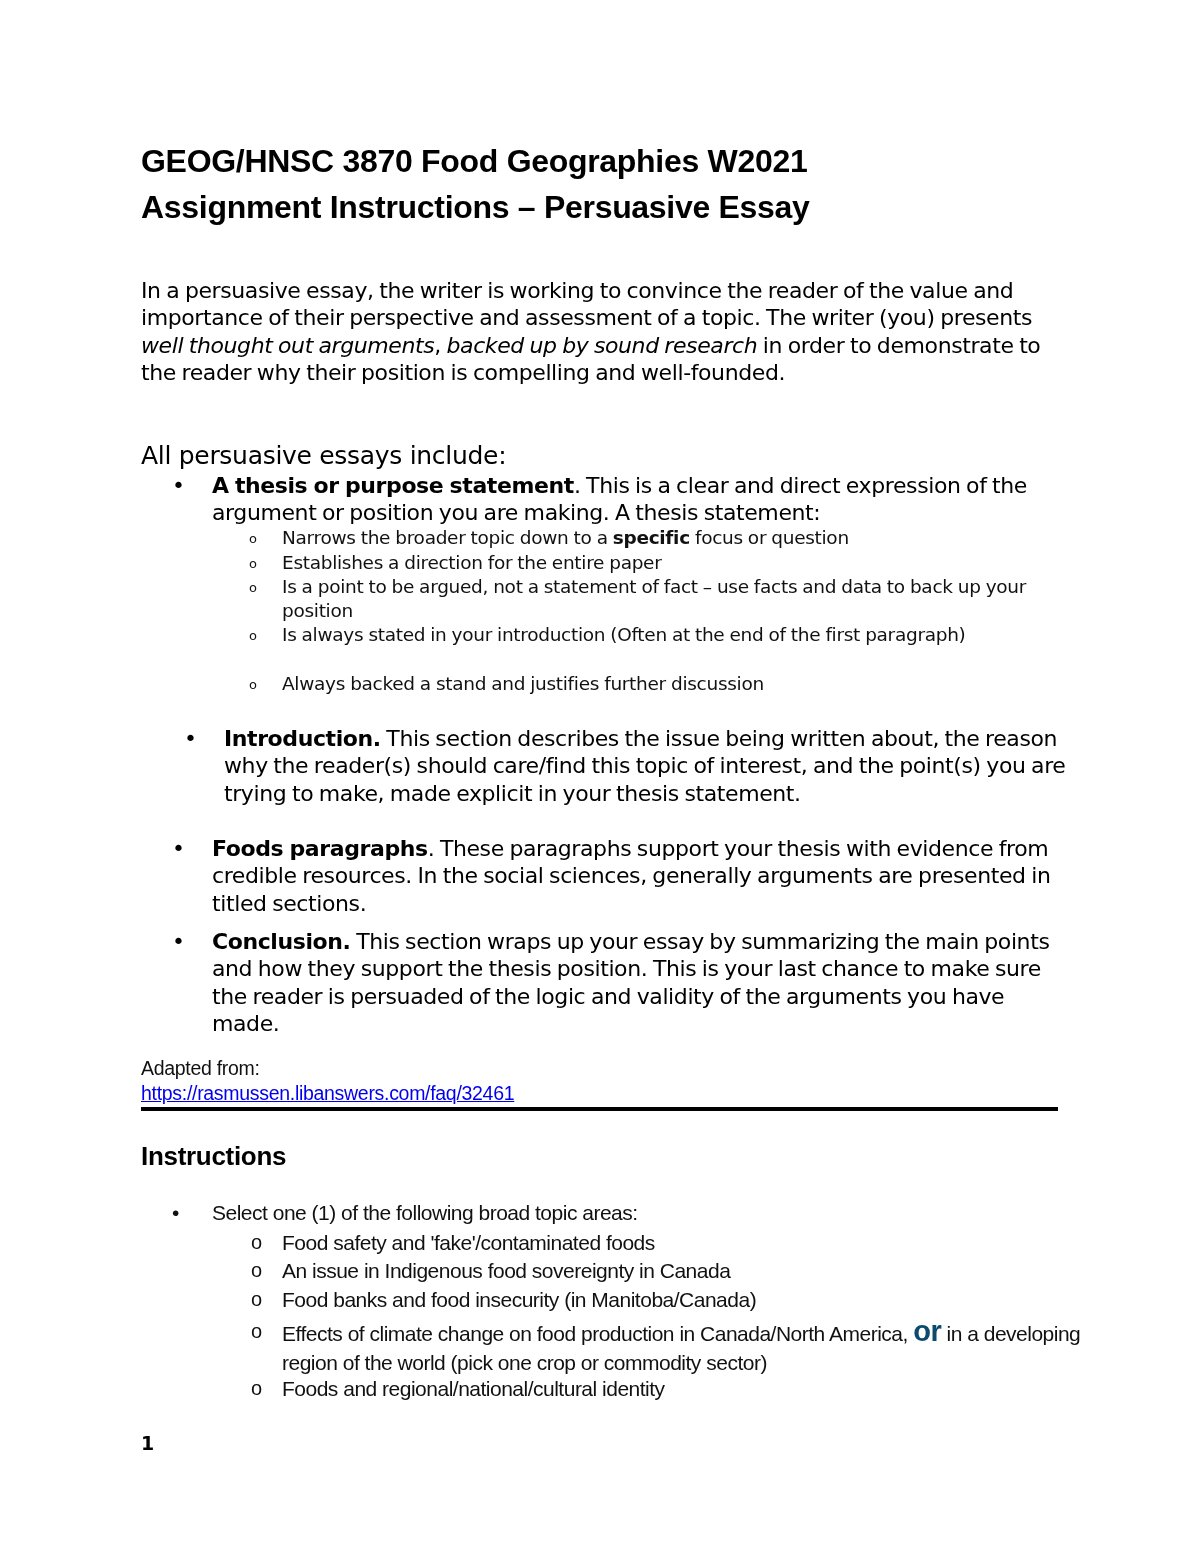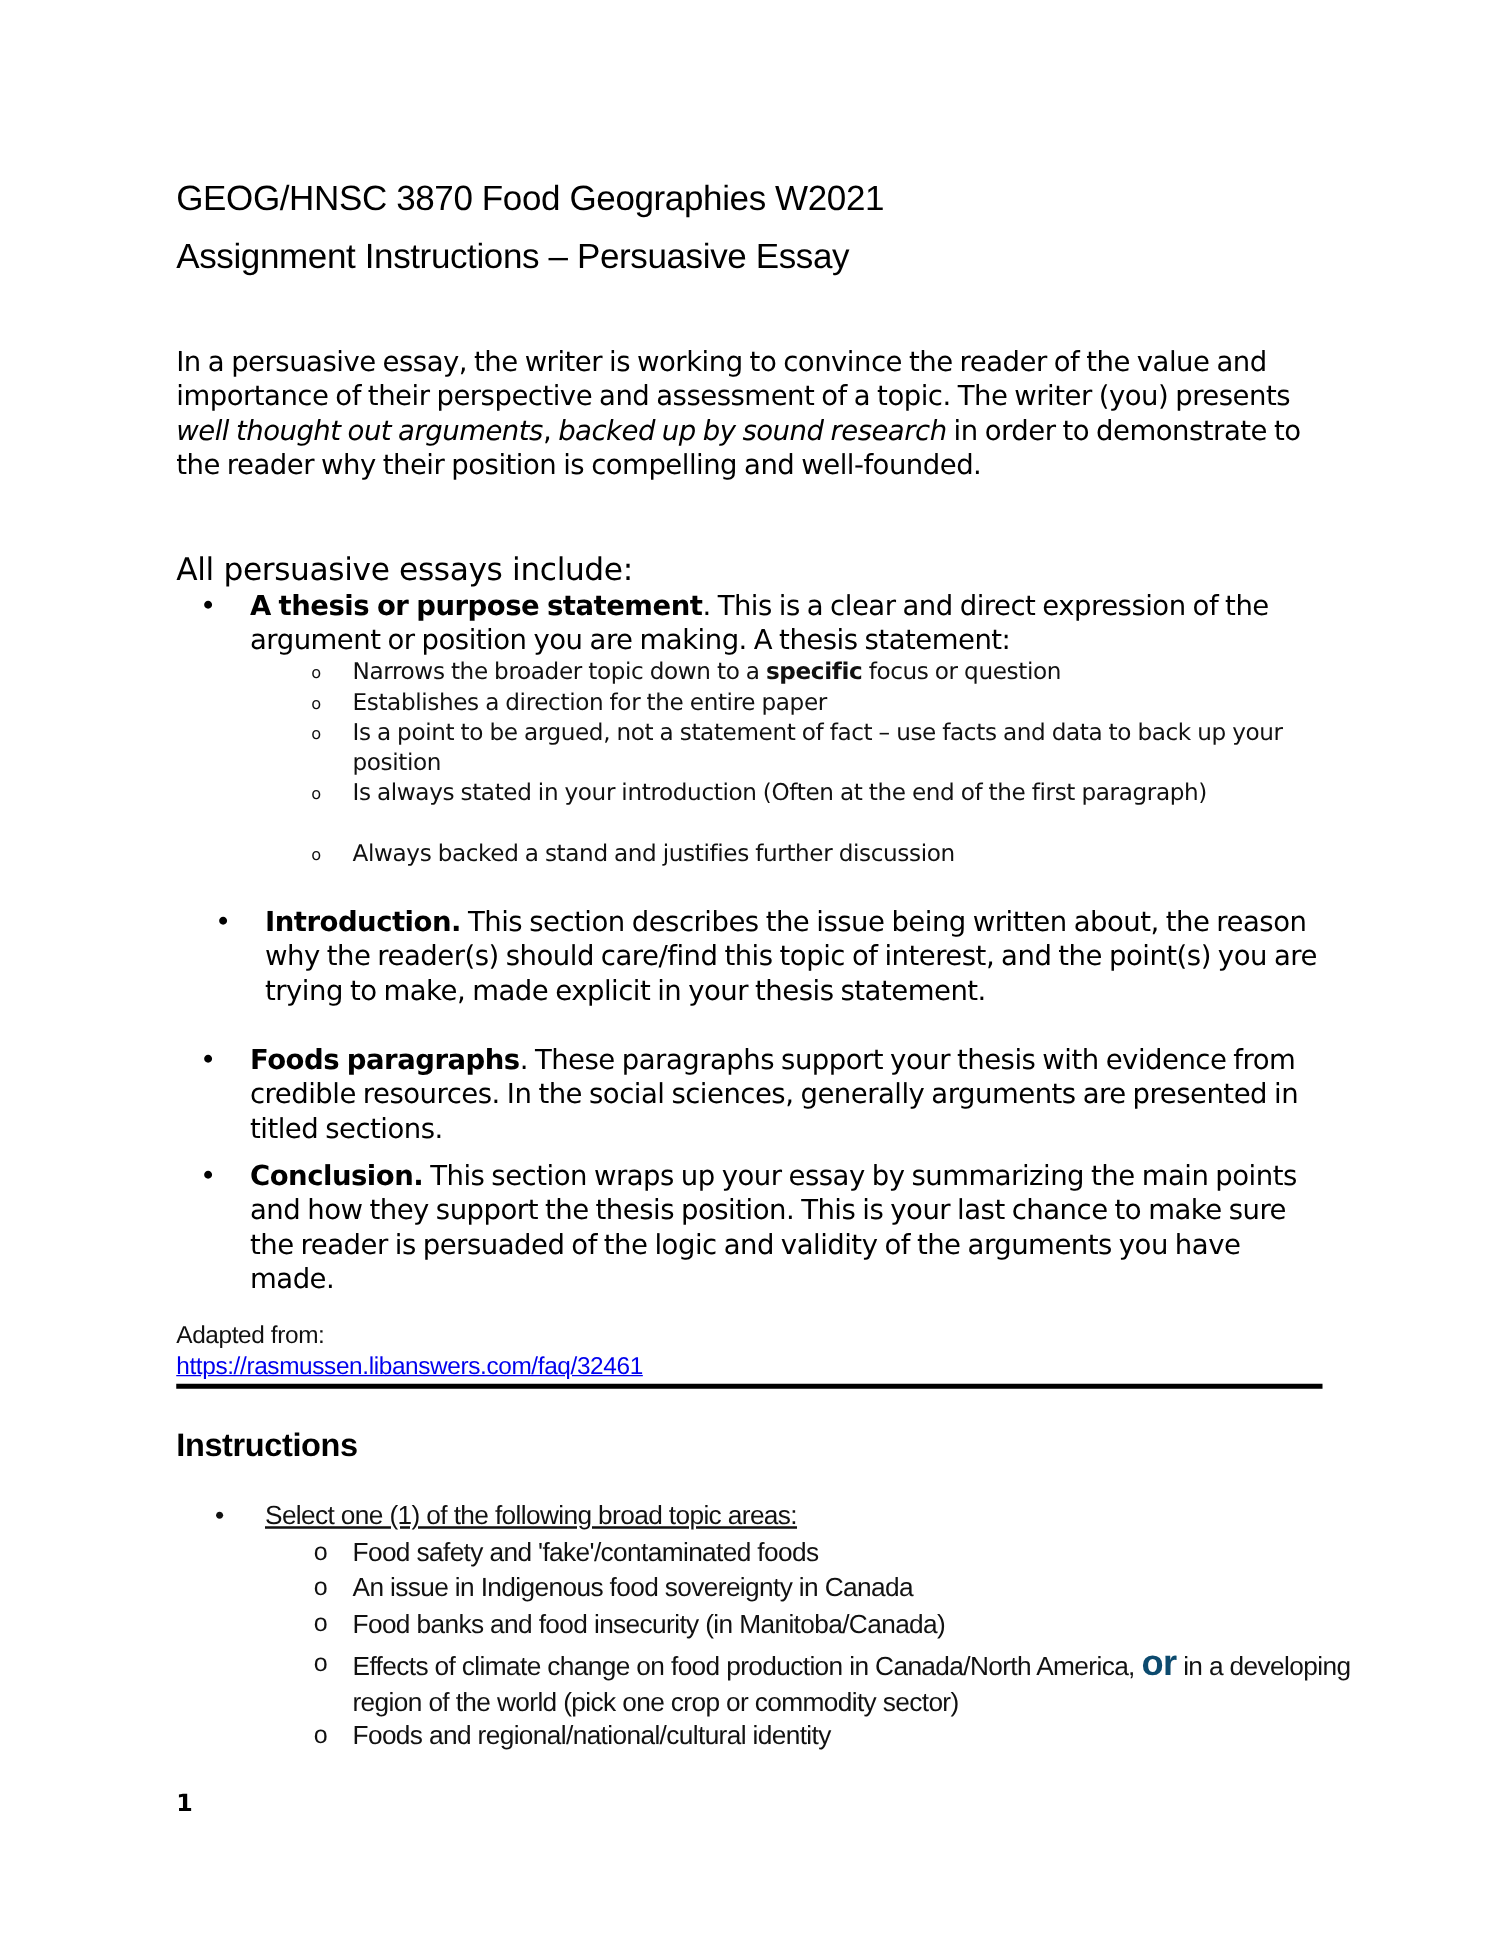--- a/index.html
+++ b/index.html
@@ -19,22 +19,22 @@
       left: 0; top: 0;
       width: 1200px; height: 1553px;
       background: #ffffff;
     }
     .arial { font-family: "Liberation Sans", sans-serif; }
     .verd  { font-family: "DejaVu Sans", sans-serif; }
 
     .title {
       position: absolute;
       left: 141px;
-      font-weight: normal;
-      font-size: 28px;
+      font-weight: bold;
+      font-size: 32px;
       letter-spacing: -0.3px;
       white-space: nowrap;
     }
     #t1 { top: 143px; }
     #t2 { top: 189px; }
 
     .intro {
       position: absolute;
       left: 141px;
       top: 277px;
@@ -51,21 +51,21 @@
       position: absolute;
       left: 141px;
       top: 441px;
       font-size: 25px;
       letter-spacing: -0.3px;
       white-space: nowrap;
     }
 
     .bul {
       position: absolute;
-      left: 200px;
+      left: 212px;
       width: 860px;
       font-size: 22px;
       line-height: 27.3px;
       letter-spacing: -0.4px;
       word-spacing: -1px;
     }
     .bul::before {
       content: "\2022";
       position: absolute;
       left: -40px;
@@ -192,21 +192,21 @@
   <div class="bul verd" style="top:835px;"><b>Foods paragraphs</b><span>.  These paragraphs support your thesis with evidence from credible resources. In the social sciences, generally arguments are presented in titled sections.</span></div>
 
   <div class="bul verd" style="top:917px;margin-top:11px;"><b>Conclusion.</b><span> This section wraps up your essay by summarizing the main points and how they support the thesis position. This is your last chance to make sure the reader is persuaded of the logic and validity of the arguments you have made.</span></div>
 
   <div class="adapted arial">Adapted from:</div>
   <a class="link arial" title="https://rasmussen.libanswers.com/faq/32461">https://rasmussen.libanswers.com/faq/32461</a>
   <div class="rule"></div>
 
   <div class="section-head arial">Instructions</div>
 
-  <div class="ibul arial" style="top:1201px;text-decoration:underline;">Select one (1) of the following broad topic areas:</div>
+  <div class="ibul arial" style="top:1201px;">Select one (1) of the following broad topic areas:</div>
 
   <div class="isub arial" style="top:1228px;"><span class="mk">o</span><span>Food safety and 'fake'/contaminated foods</span></div>
   <div class="isub arial" style="top:1256px;"><span class="mk">o</span><span>An issue in Indigenous food sovereignty in Canada</span></div>
   <div class="isub arial" style="top:1285px;"><span class="mk">o</span><span>Food banks and food insecurity (in Manitoba/Canada)</span></div>
   <div class="isub arial" style="top:1317px;"><span class="mk">o</span><span>Effects of climate change on food production in Canada/North America, </span><b>or</b><span> in a developing region of the world (pick one crop or commodity sector)</span></div>
   <div class="isub arial" style="top:1374px;"><span class="mk">o</span><span>Foods and regional/national/cultural identity</span></div>
 
   <div class="pagenum verd">1</div>
 </div>
 

